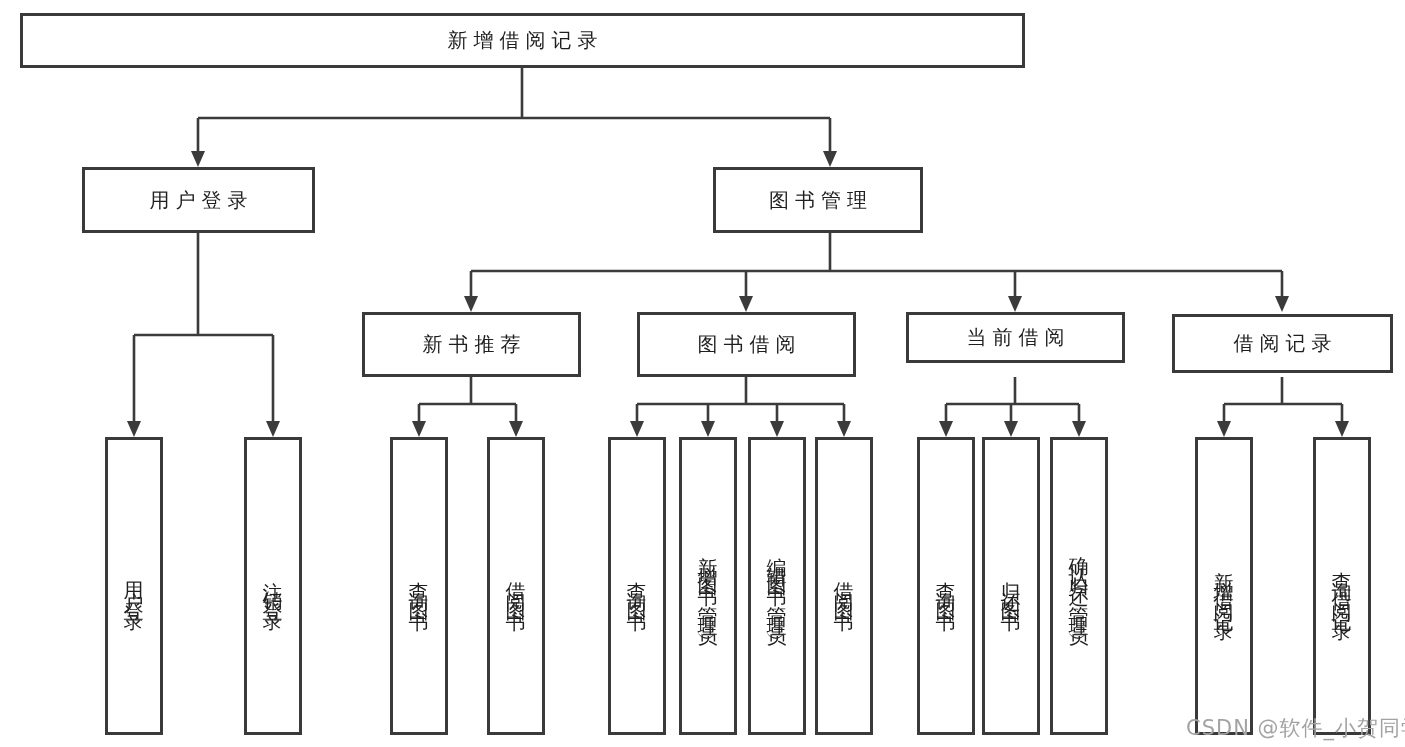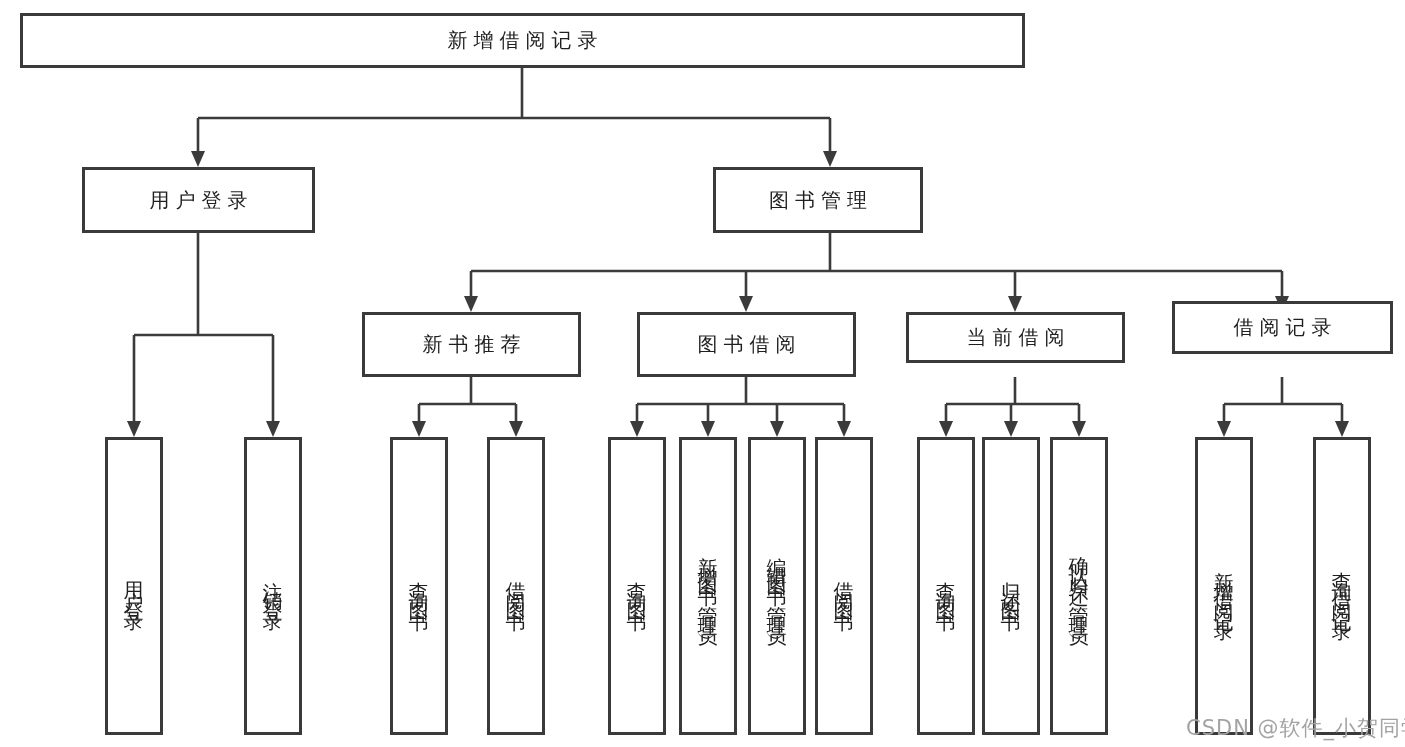--- a/index.html
+++ b/index.html
@@ -77,21 +77,21 @@
     white-space: nowrap;
   }
 
   
   .n-root { left: 20px;  top: 13px;  width: 1005px; height: 55px; }
   .n-l2a  { left: 82px;  top: 167px; width: 233px;  height: 66px; }
   .n-l2b  { left: 713px; top: 167px; width: 210px;  height: 66px; }
   .n-l3a  { left: 362px; top: 312px; width: 219px;  height: 65px; }
   .n-l3b  { left: 637px; top: 312px; width: 219px;  height: 65px; }
   .n-l3c  { left: 906px; top: 312px; width: 219px;  height: 51px; }
-  .n-l3d  { left: 1172px;top: 301px; width: 221px;  height: 53px; }
+  .n-l3d  { left: 1172px;top: 314px; width: 221px;  height: 59px; }
   .v-g1c1 { left: 105px; }
   .v-g1c2 { left: 244px; }
   .v-g2c1 { left: 390px; }
   .v-g2c2 { left: 487px; }
   .v-g3c1 { left: 608px; }
   .v-g3c2 { left: 679px; }
   .v-g3c3 { left: 748px; }
   .v-g3c4 { left: 815px; }
   .v-g4c1 { left: 917px; }
   .v-g4c2 { left: 982px; }

